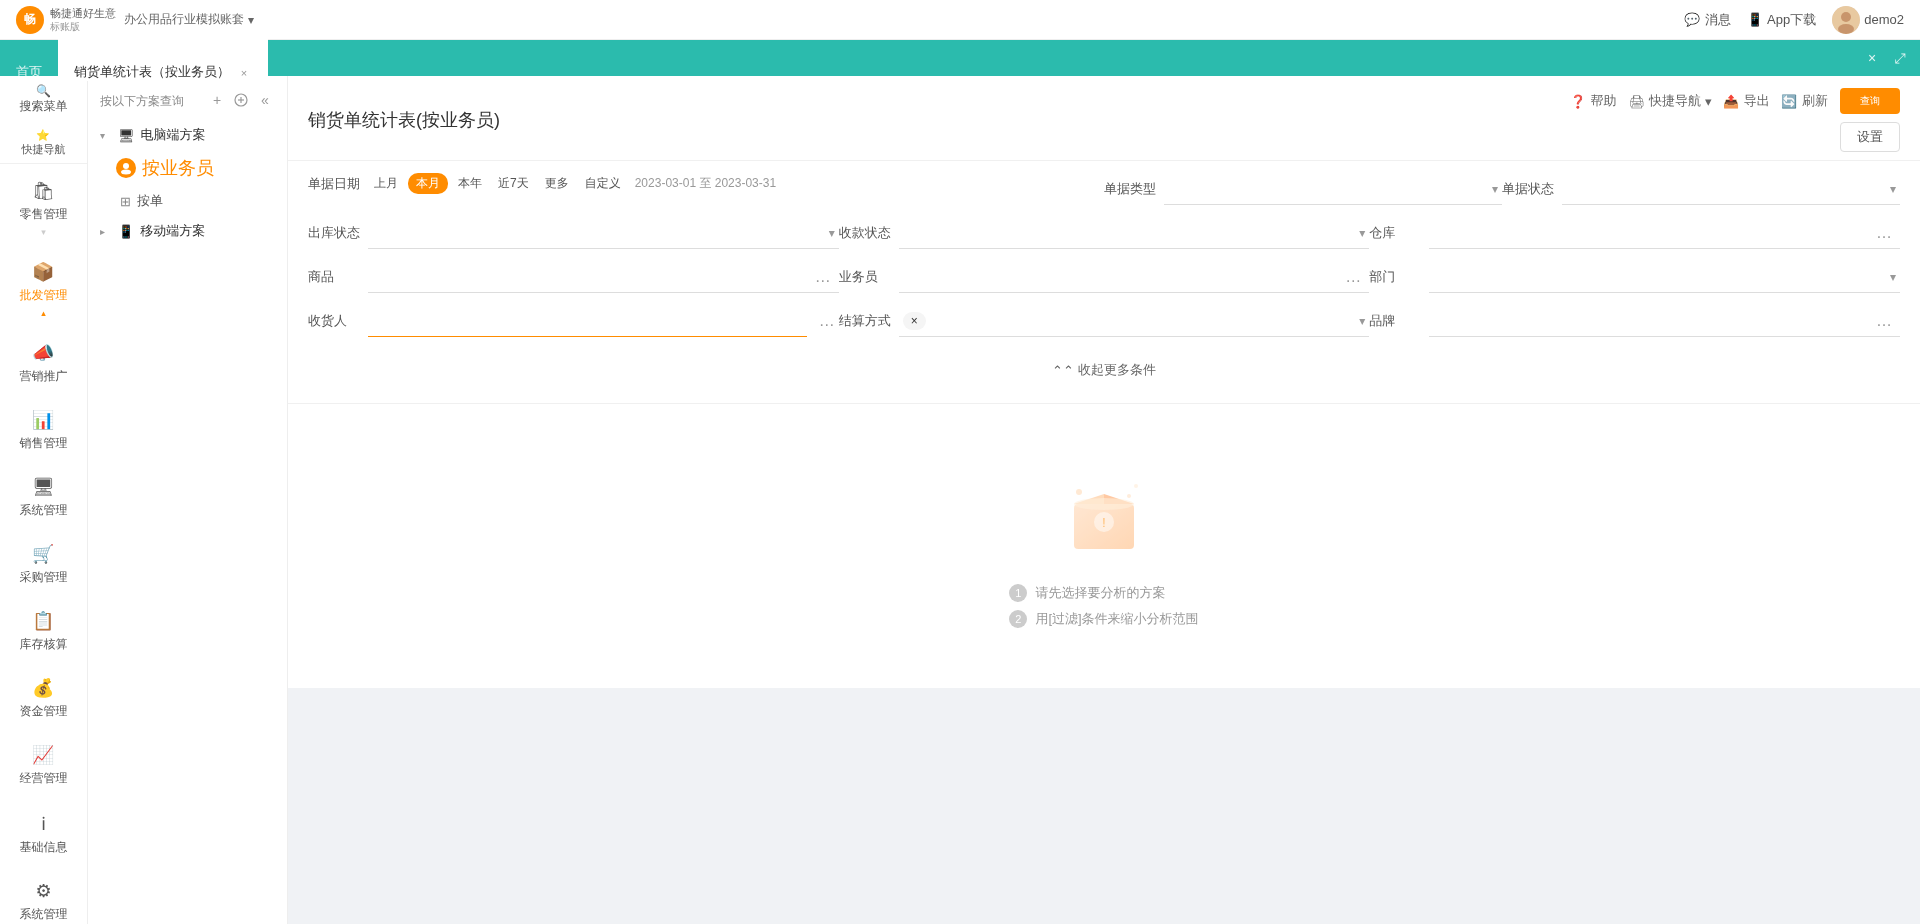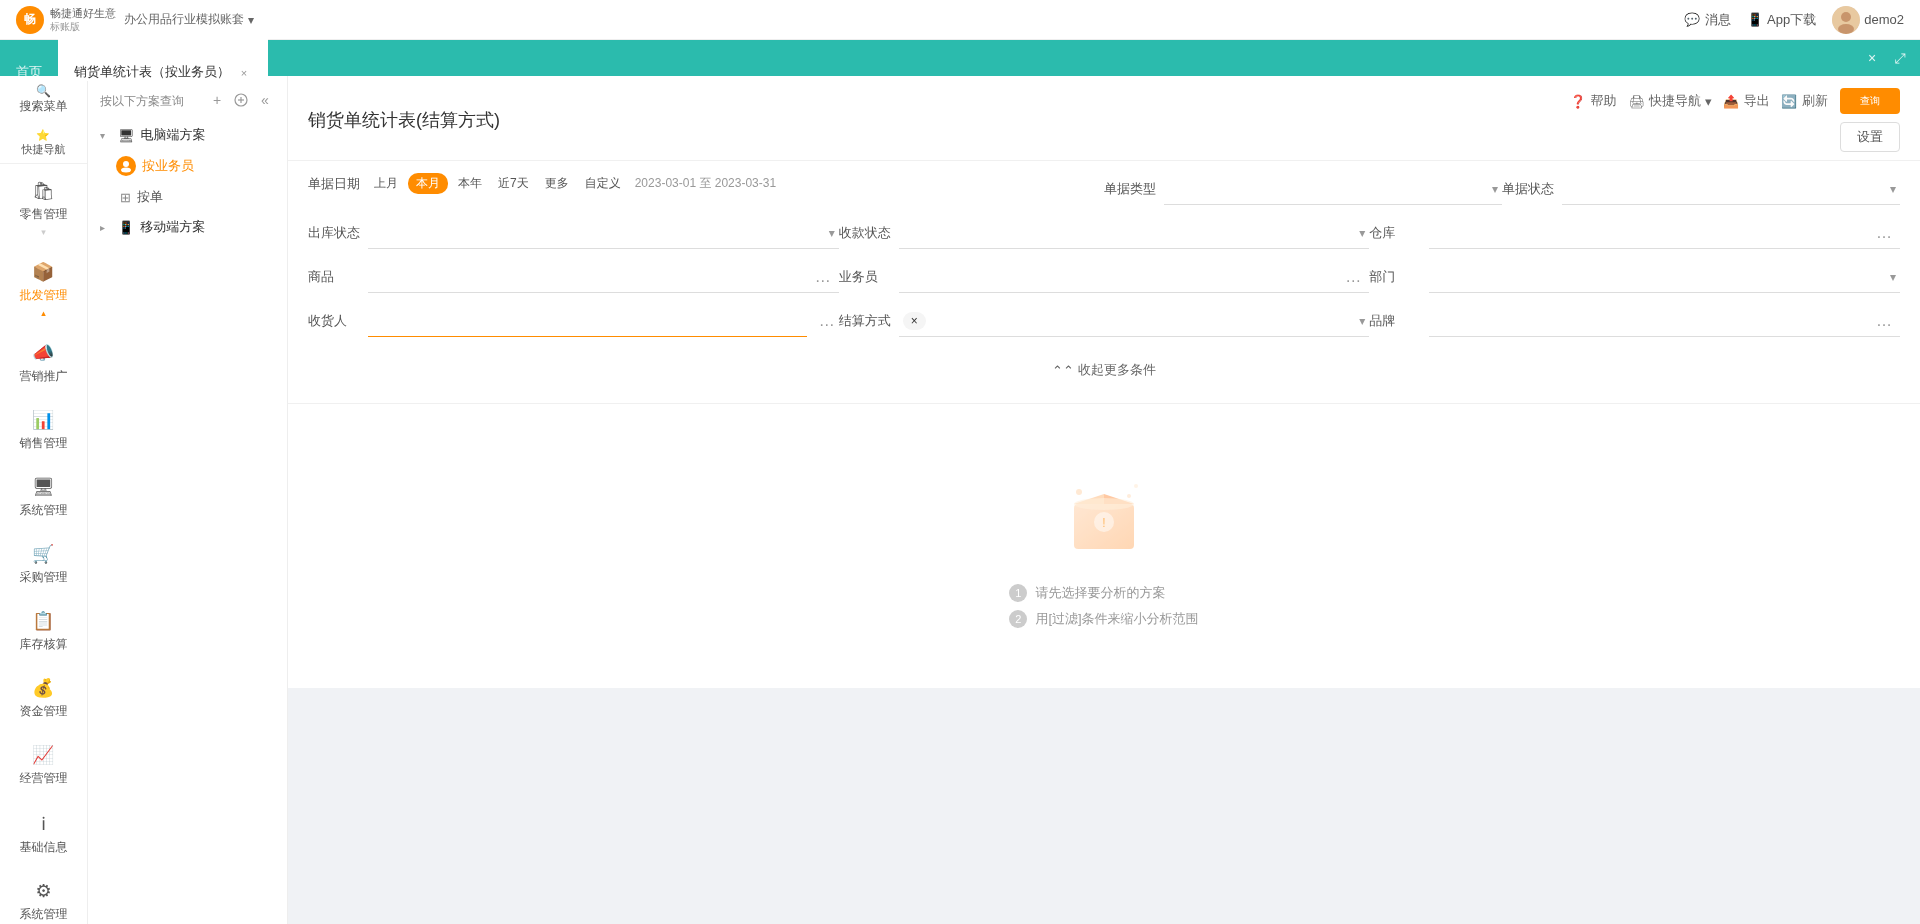--- a/index.html
+++ b/index.html
@@ -41,21 +41,21 @@
 
     
     .left-panel { width: 200px; background: #fff; border-right: 1px solid #eee; padding: 8px 0; flex-shrink: 0; overflow-y: auto; }
     .left-panel-header { display: flex; align-items: flex-end; justify-content: space-between; padding: 6px 12px; font-size: 13px; color: #555; }
     .left-panel-title { font-size: 12px; color: #888; }
     .left-panel-actions { display: flex; gap: 4px; }
     .lp-btn { width: 20px; height: 20px; display: flex; align-items: center; justify-content: center; border-radius: 50%; cursor: pointer; font-size: 14px; color: #999; }
     .tree-section { padding: 4px 0; }
     .tree-item { display: flex; align-items: center; gap: 6px; padding: 6px 12px; cursor: pointer; font-size: 13px; color: #333; }
     .tree-expand { width: 12px; font-size: 10px; color: #999; }
-    .sub-item { display: flex; align-items: center; gap: 6px; padding: 6px 12px 6px 28px; cursor: pointer; font-size: 13px; }
+    .sub-item { display: flex; align-items: center; gap: 6px; padding: 6px 12px 6px 28px; cursor: pointer; font-size: 18px; }
     .sub-item.selected { color: #ff8c00; }
     .sub-item-icon { width: 20px; height: 20px; border-radius: 50%; background: #ff8c00; display: flex; align-items: center; justify-content: center; color: #fff; font-size: 10px; }
     .sub-item2 { padding: 6px 12px 6px 32px; display: flex; align-items: center; gap: 6px; font-size: 13px; color: #555; cursor: pointer; }
 
     
     .right-content { flex: 1; overflow: auto; padding: 0; }
 
     
     .page-header { background: #fff; padding: 12px 20px 8px; border-bottom: 1px solid #f0f0f0; display: flex; align-items: center; justify-content: space-between; }
     .page-title { font-size: 18px; font-weight: 500; color: #333; }
@@ -247,21 +247,21 @@
           <span class="tree-expand">▸</span>
           <span>📱</span>
           <span>移动端方案</span>
         </div>
       </div>
     </div>
 
     <div class="right-content">
 
       <div class="page-header">
-        <div class="page-title">销货单统计表(结算方式)</div>
+        <div class="page-title">销货单统计表(按业务员)</div>
         <div style="display:flex;align-items:flex-start;gap:8px">
           <div style="display:flex;flex-direction:column;align-items:flex-end;gap:4px">
             <div class="page-header-actions">
               <div class="header-action">
                 <span>❓</span>
                 <span>帮助</span>
               </div>
               <div class="header-action">
                 <span>🖨</span>
                 <span>快捷导航</span>

